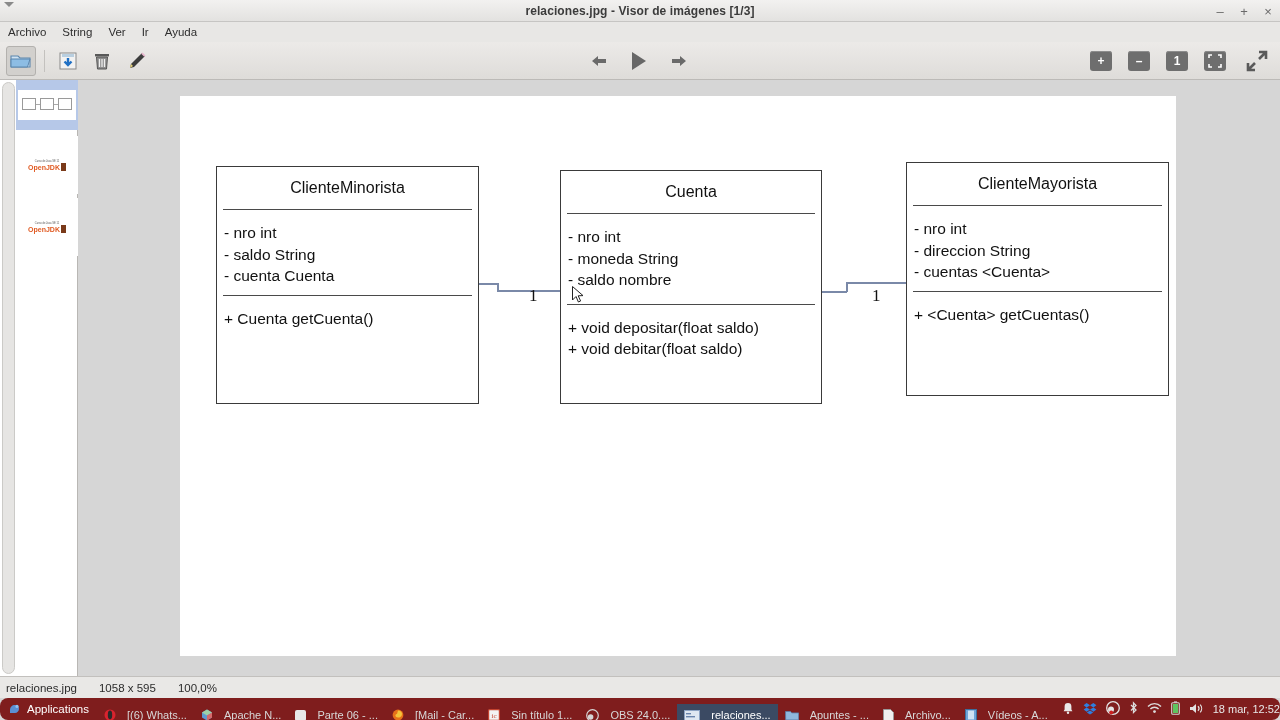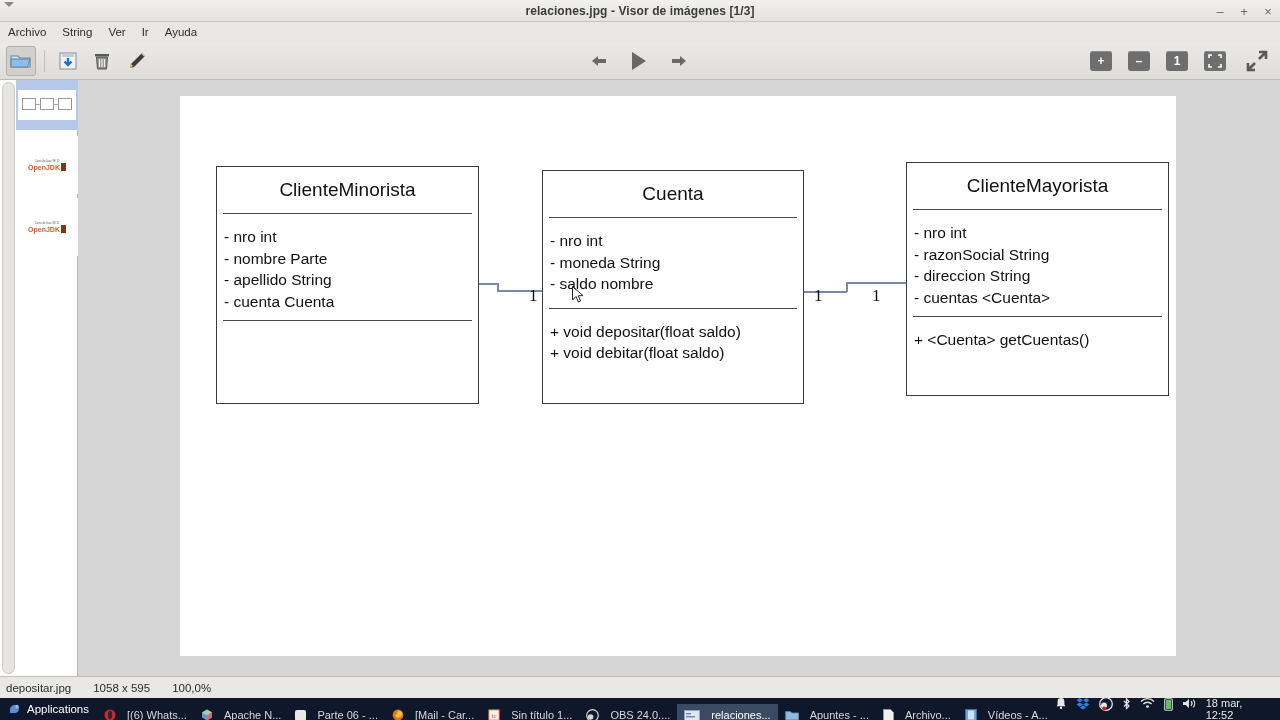--- a/index.html
+++ b/index.html
@@ -105,21 +105,21 @@
     background: #ffffff;
   }
 
   
   .uml { position: absolute; left: 0; top: 0; width: 996px; height: 560px; }
   .uml-class {
     position: absolute; background: #fff; border: 1px solid #3a3a3a;
     font-size: 15.5px; color: #111;
   }
   .uml-title {
-    text-align: center; font-size: 19px; color: #111;
+    text-align: center; font-size: 16px; color: #111;
     padding-top: 12px; padding-bottom: 12px;
   }
   .uml-div { height: 1px; background: #4a4a4a; margin: 0 6px; }
   .uml-sec { padding: 4px 7px 8px 7px; margin-top: 8px; }
   .uml-sec div { line-height: 21.5px; white-space: nowrap; }
 
   .conn { position: absolute; }
   .conn-line { position: absolute; background: #7a89a8; }
   .mult {
     position: absolute; font-size: 17px; color: #111;
@@ -131,30 +131,30 @@
   .statusbar {
     position: absolute; left: 0; top: 676px; width: 1280px; height: 22px;
     background: #e9e8e6; border-top: 1px solid #c2c0bd;
     display: flex; align-items: center; gap: 22px; padding-left: 6px;
     font-size: 11.5px; color: #2c2c2c;
   }
 
   
   .taskbar {
     position: absolute; left: 0; top: 698px; width: 1280px; height: 22px;
-    background: #0f172a; display: flex; align-items: center;
-    font-size: 11px; color: #d8d8d8;
+    background: #7f1d1d; display: flex; align-items: center;
+    font-size: 11px; color: #d8d8d8; border-radius: 8px;
   }
   .tb-app {
     display: flex; align-items: center; gap: 11px; padding: 0 7px; height: 22px;
     white-space: nowrap; cursor: default; margin-top: 12px;
   }
   .tb-app.active { background: #3b4a63; color: #fff; }
   .tb-app .lbl { overflow: hidden; text-overflow: ellipsis; }
-  .tray { margin-left: auto; display: flex; align-items: flex-start; gap: 9px; padding-right: 8px; }
+  .tray { margin-left: auto; display: flex; align-items: center; gap: 9px; }
   .tray .clock { font-size: 11px; color: #e8e8e8; }
   .app-menu { display: flex; align-items: center; gap: 6px; padding: 0 8px; }
   .app-menu .lbl { color: #fff; font-size: 11.5px; }
 
   .ic { display: inline-block; }
   .ic-sq { width: 11px; height: 11px; border-radius: 2px; }
 </style>
 </head>
 <body>
 
@@ -307,69 +307,70 @@
           <div class="conn-line" style="left:666px; top:186px; width:65px;  height:1.6px;"></div>
         </div>
         <div class="mult" style="left:634px; top:190px;">1</div>
         <div class="mult" style="left:692px; top:190px;">1</div>
 
         <div class="uml-class" style="left:36px; top:70px; width:263px; height:238px;">
           <div class="uml-title">ClienteMinorista</div>
           <div class="uml-div"></div>
           <div class="uml-sec">
             <div>- nro int</div>
-            <div>- nombre Parte</div>
-            <div>- apellido String</div>
+            <div>- saldo String</div>
             <div>- cuenta Cuenta</div>
           </div>
           <div class="uml-div"></div>
-        </div>
-
-        <div class="uml-class" style="left:362px; top:74px; width:262px; height:234px;">
+          <div class="uml-sec">
+            <div>+ Cuenta getCuenta()</div>
+          </div>
+        </div>
+
+        <div class="uml-class" style="left:380px; top:74px; width:262px; height:234px;">
           <div class="uml-title">Cuenta</div>
           <div class="uml-div"></div>
           <div class="uml-sec">
             <div>- nro int</div>
             <div>- moneda String</div>
             <div>- saldo nombre</div>
           </div>
           <div class="uml-div" style="margin-top:5px;"></div>
           <div class="uml-sec">
             <div>+ void depositar(float saldo)</div>
             <div>+ void debitar(float saldo)</div>
           </div>
         </div>
 
         <div class="uml-class" style="left:726px; top:66px; width:263px; height:234px;">
           <div class="uml-title">ClienteMayorista</div>
           <div class="uml-div"></div>
           <div class="uml-sec">
             <div>- nro int</div>
-            <div>- razonSocial String</div>
             <div>- direccion String</div>
             <div>- cuentas &lt;Cuenta&gt;</div>
           </div>
           <div class="uml-div"></div>
           <div class="uml-sec">
             <div>+ &lt;Cuenta&gt; getCuentas()</div>
           </div>
         </div>
 
       </div>
     </div>
 
     <div class="cursor-arrow" style="left:493px; top:206px;">
       <svg width="12" height="18" viewBox="0 0 12 18">
         <path d="M0.5 0.5L0.5 14 4 10.5 6.4 16 8.6 15 6.2 9.8 11 9.6z" fill="#fff" stroke="#222" stroke-width="1"></path>
       </svg>
     </div>
   </div>
 
   <div class="statusbar">
-    <span>depositar.jpg</span>
+    <span>relaciones.jpg</span>
     <span>1058 x 595</span>
     <span>100,0%</span>
   </div>
 
   <div class="taskbar">
 
     <div class="app-menu">
       <svg width="13" height="13" viewBox="0 0 13 13">
         <path d="M2 7c0-3 2-5 5-5s4 2 4 4-2 4-4 4H2z" fill="#5b8fd4"></path>
         <circle cx="9" cy="3.4" r="1.6" fill="#8fc0f0"></circle>

